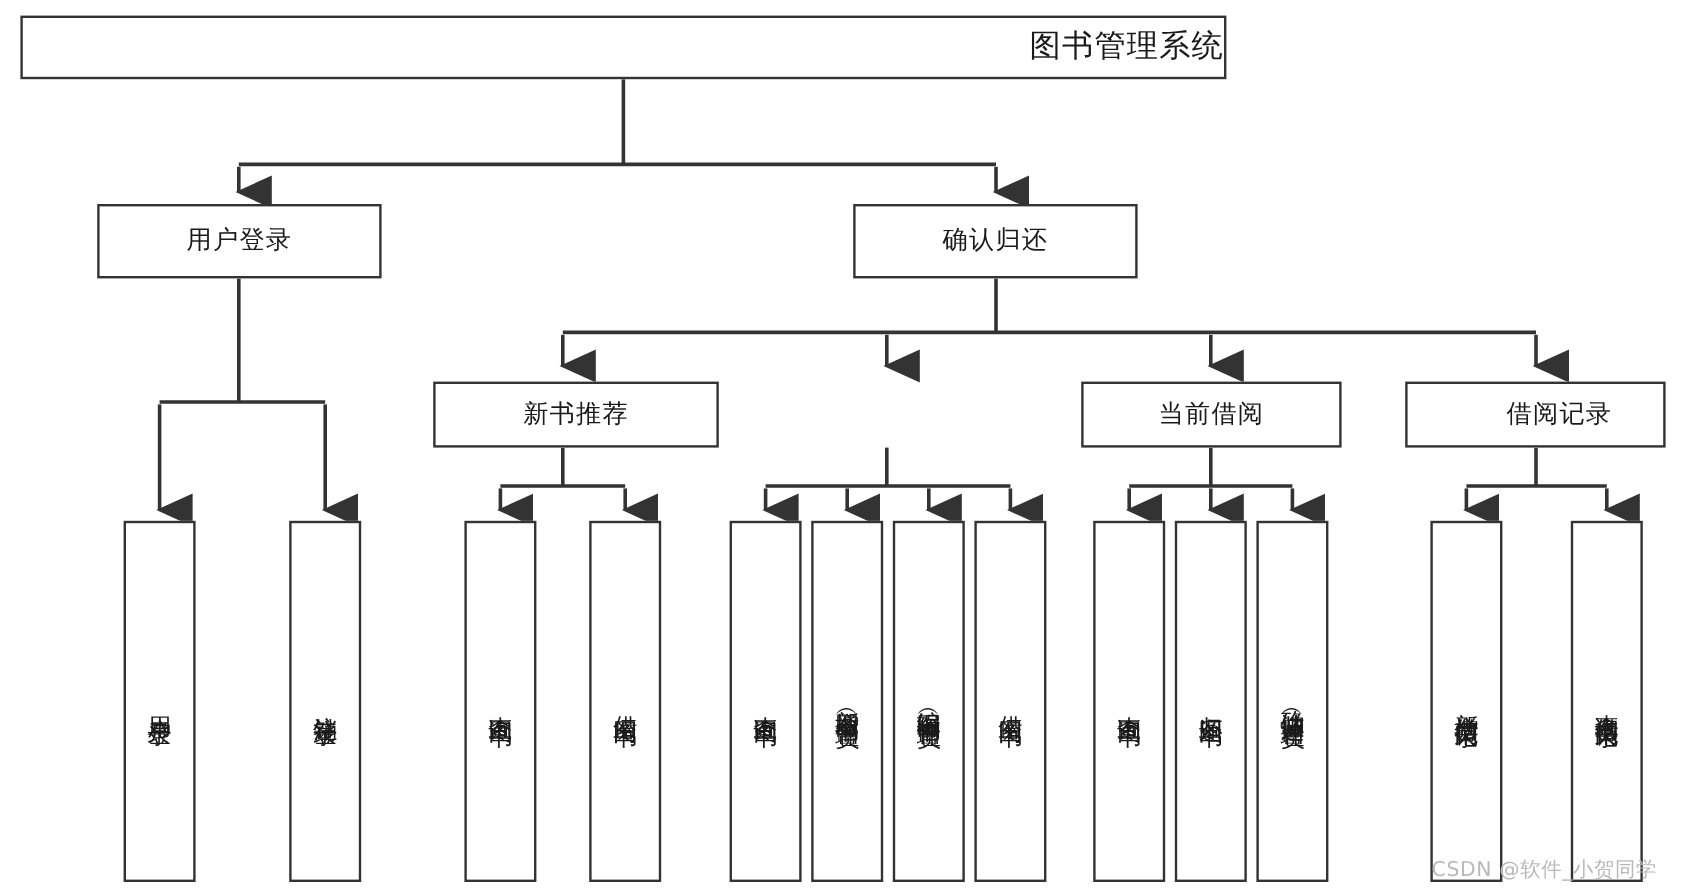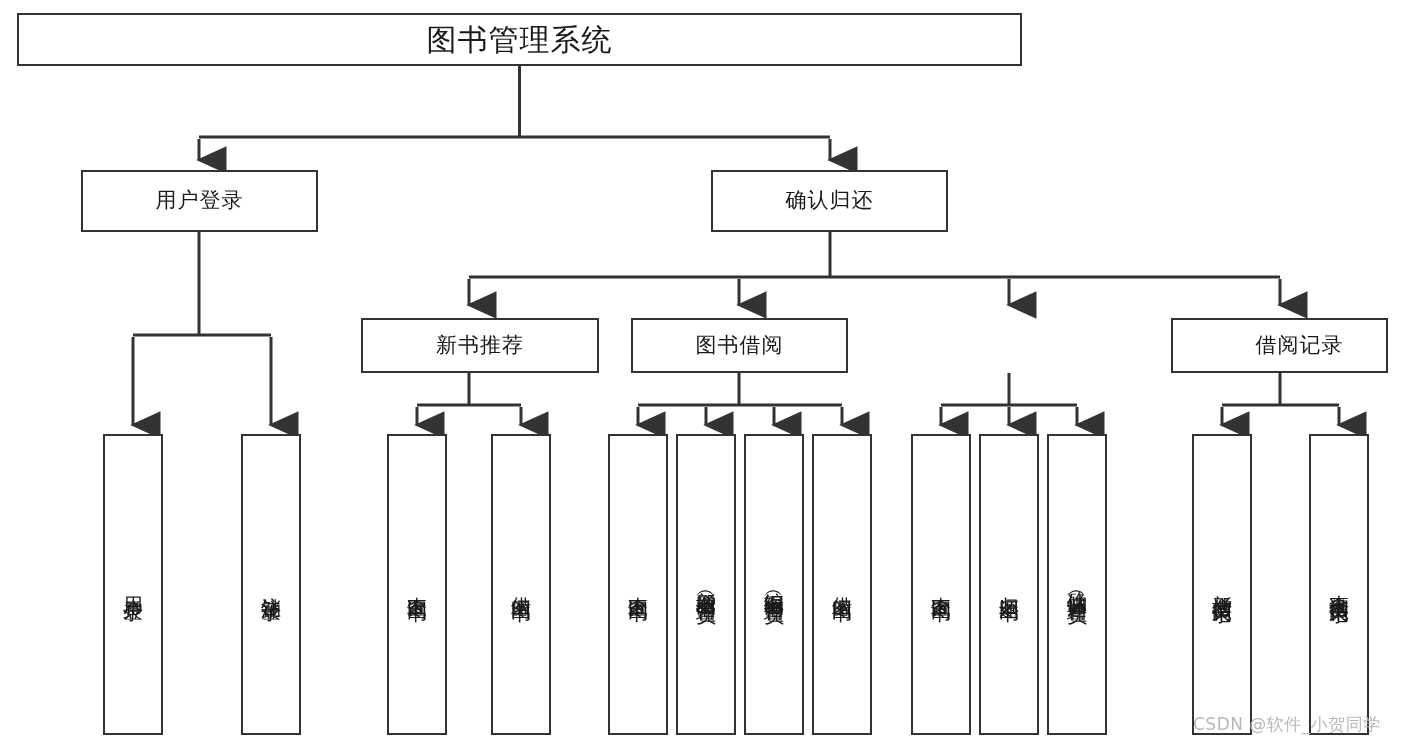--- a/index.html
+++ b/index.html
@@ -44,21 +44,22 @@
   .node.vertical {
     writing-mode: vertical-rl;
     text-orientation: upright;
     font-size: 20px;
     line-height: 1.15;
     letter-spacing: 2px;
     padding: 6px 0;
     text-align: center;
   }
   .node.root {
-    font-size: 30px;
+    font-size: 26px;
+    justify-content: flex-end;
   }
   .watermark {
     position: absolute;
     color: #b9b9b9;
     font-size: 17px;
     letter-spacing: 0.5px;
     white-space: nowrap;
     user-select: none;
   }
 </style>
@@ -127,24 +128,24 @@
   </div>
 
   <div class="node horizontal" style="left:711px; top:170px; width:237px; height:62px;">
     <span>确认归还</span>
   </div>
 
   <div class="node horizontal" style="left:361px; top:318px; width:238px; height:55px;">
     <span>新书推荐</span>
   </div>
 
-  <div class="node horizontal" style="left:631px; top:318px; width:217px; height:55px;">
-    <span>图书借阅</span>
-  </div>
-
+
+  <div class="node horizontal" style="left:901px; top:318px; width:217px; height:55px;">
+    <span>当前借阅</span>
+  </div>
 
   <div class="node horizontal" style="left:1171px; top:318px; width:217px; height:55px;padding-left:40px;">
     <span>借阅记录</span>
   </div>
 
   <div class="node vertical" style="left:103px; top:434px; width:60px; height:301px;">
     <span>用户登录</span>
   </div>
 
   <div class="node vertical" style="left:241px; top:434px; width:60px; height:301px;">

